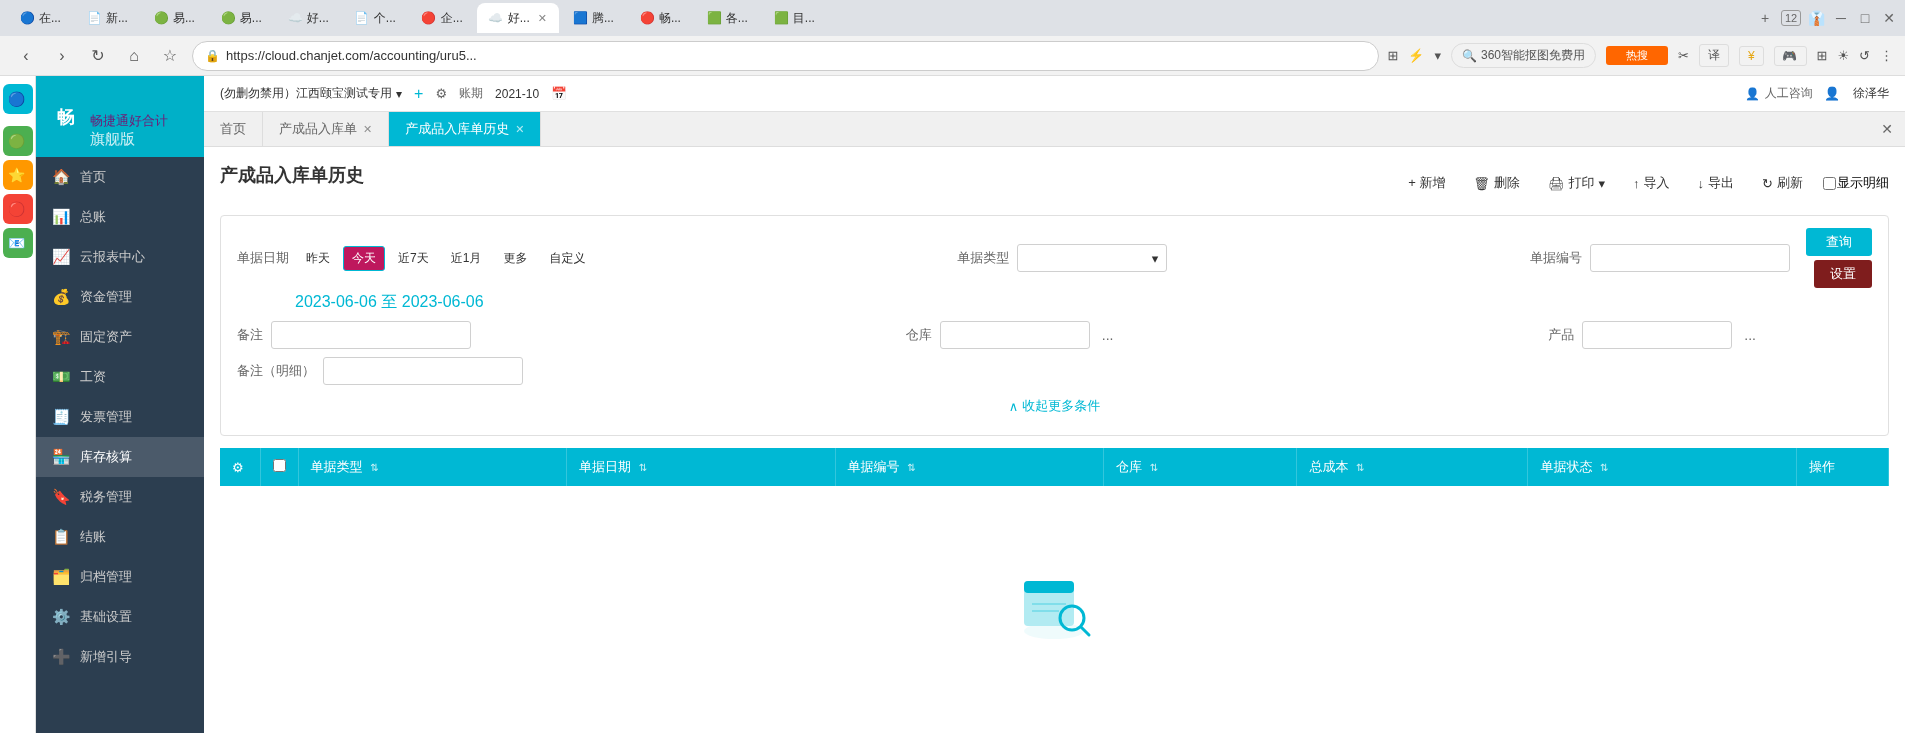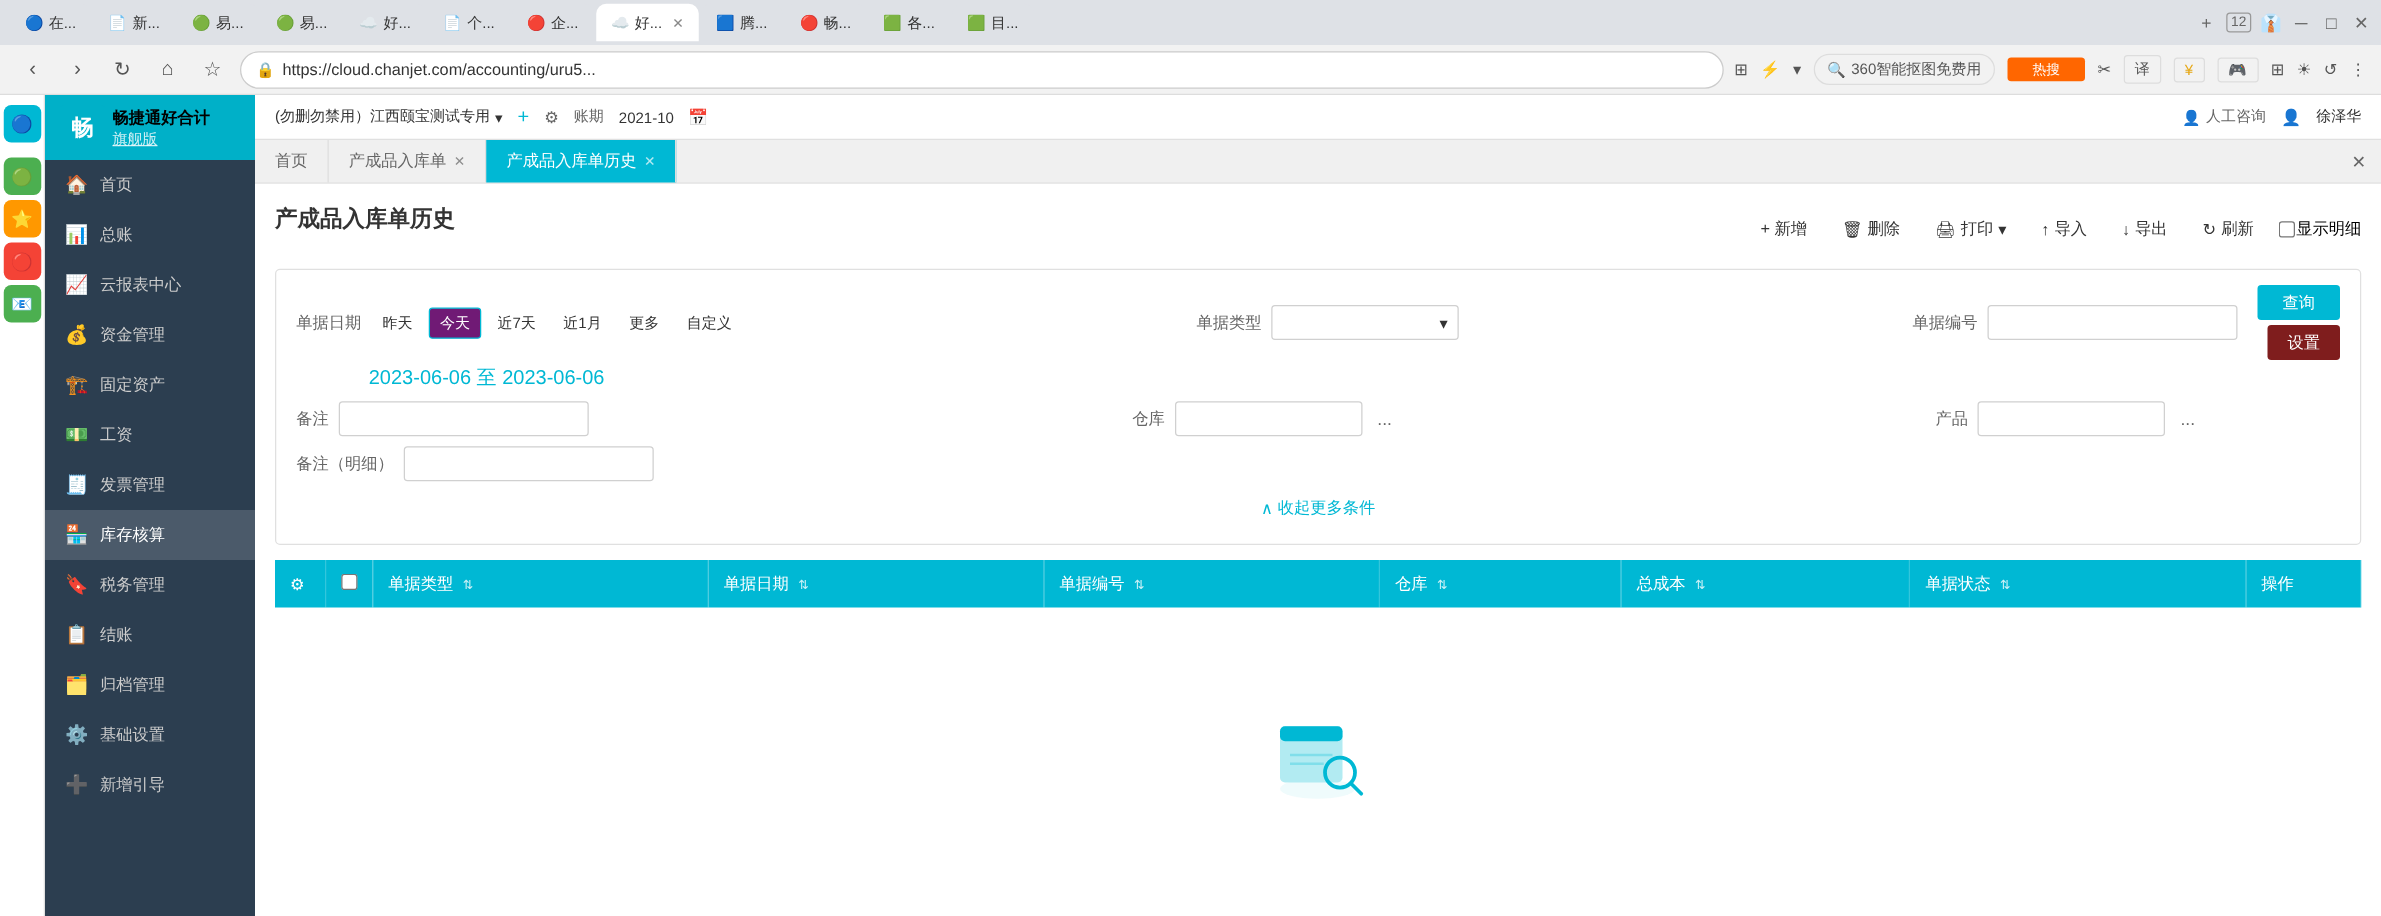--- a/index.html
+++ b/index.html
@@ -28,22 +28,22 @@
     .app-sidebar { position: absolute; left: 0; top: 76px; width: 36px; height: calc(100% - 76px); background: #fff; display: flex; flex-direction: column; align-items: center; padding: 8px 0; gap: 4px; border-right: 1px solid #e0e0e0; z-index: 10; }
     .app-icon { width: 30px; height: 30px; border-radius: 6px; display: flex; align-items: center; justify-content: center; cursor: pointer; font-size: 14px; }
 
     
     .main-layout { display: flex; position: absolute; left: 36px; top: 76px; width: calc(100% - 36px); height: calc(100% - 76px); }
 
     
     .left-nav { width: 168px; background: #2c3e50; color: #fff; display: flex; flex-direction: column; flex-shrink: 0; }
     .left-nav-header { background: #00b0c8; padding: 8px 12px; display: flex; align-items: center; gap: 6px; }
     .nav-logo { width: 36px; height: 36px; background: #00b0c8; border-radius: 4px; display: flex; align-items: center; justify-content: center; color: #fff; font-size: 16px; }
-    .nav-title { color: #000000; font-size: 13px; font-weight: bold; }
-    .nav-subtitle { color: rgba(255,255,255,0.8); font-size: 12px; text-decoration: underline; }
+    .nav-title { color: #701a75; font-size: 13px; font-weight: normal; margin-top: 28px; }
+    .nav-subtitle { color: rgba(255,255,255,0.8); font-size: 15px; }
     .nav-item { display: flex; align-items: center; gap: 8px; padding: 11px 16px; cursor: pointer; color: #ccc; font-size: 13px; }
     .nav-item.active { background: rgba(255,255,255,0.15); color: #fff; }
     .nav-item-icon { font-size: 15px; width: 20px; text-align: center; }
 
     
     .content-area { flex: 1; background: #f5f5f5; display: flex; flex-direction: column; overflow: hidden; }
 
     
     .content-topbar { background: #fff; padding: 6px 16px; display: flex; align-items: center; gap: 12px; border-bottom: 1px solid #e0e0e0; height: 36px; }
     .company-selector { display: flex; align-items: center; gap: 4px; color: #333; font-size: 12px; cursor: pointer; }
@@ -68,21 +68,21 @@
     .toolbar-btn { display: flex; align-items: center; gap: 4px; color: #333; font-size: 13px; cursor: pointer; padding: 4px 8px; }
 
     
     .search-panel { border: 1px solid #e0e0e0; border-radius: 4px; padding: 12px 16px; background: #fff; }
     .search-row { display: flex; align-items: center; gap: 16px; margin-bottom: 12px; }
     .search-field { display: flex; align-items: center; gap: 8px; }
     .field-label { color: #666; font-size: 13px; white-space: nowrap; }
     .field-input { border: 1px solid #d0d0d0; border-radius: 3px; height: 28px; padding: 0 8px; font-size: 13px; width: 200px; outline: none; }
     .date-filter { display: flex; align-items: center; gap: 4px; }
     .date-chip { padding: 3px 8px; border-radius: 3px; font-size: 12px; cursor: pointer; color: #333; border: 1px solid transparent; }
-    .date-chip.active { background: #701a75; color: #fff; border-color: #00b8d4; }
+    .date-chip.active { background: #be185d; color: #fff; border-color: #00b8d4; }
     .date-range { font-size: 16px; color: #00b8d4; }
     .dropdown-field { display: flex; align-items: center; gap: 4px; border: 1px solid #d0d0d0; border-radius: 3px; height: 28px; padding: 0 8px; font-size: 13px; cursor: pointer; min-width: 150px; color: #333; }
     .collapse-btn { display: flex; align-items: center; gap: 4px; color: #00b8d4; font-size: 13px; cursor: pointer; margin: 0 auto; width: fit-content; }
 
     
     .search-btn { background: #00b8d4; color: #fff; border: none; border-radius: 3px; padding: 5px 20px; font-size: 13px; cursor: pointer; }
     .setting-btn { background: #7f1d1d; color: #fff; border: none; border-radius: 3px; padding: 5px 16px; font-size: 13px; cursor: pointer; }
 
     
     .data-table { width: 100%; border-collapse: collapse; margin-top: 12px; }

